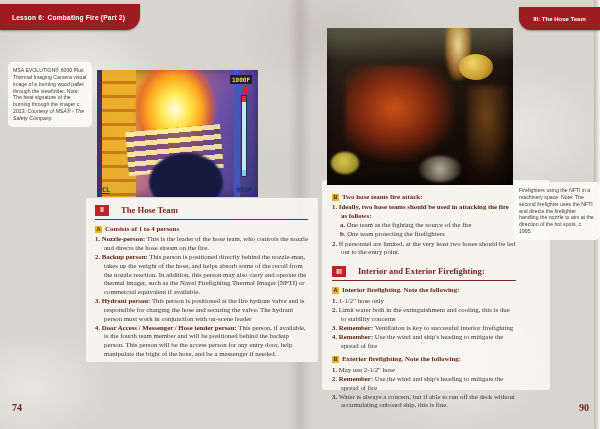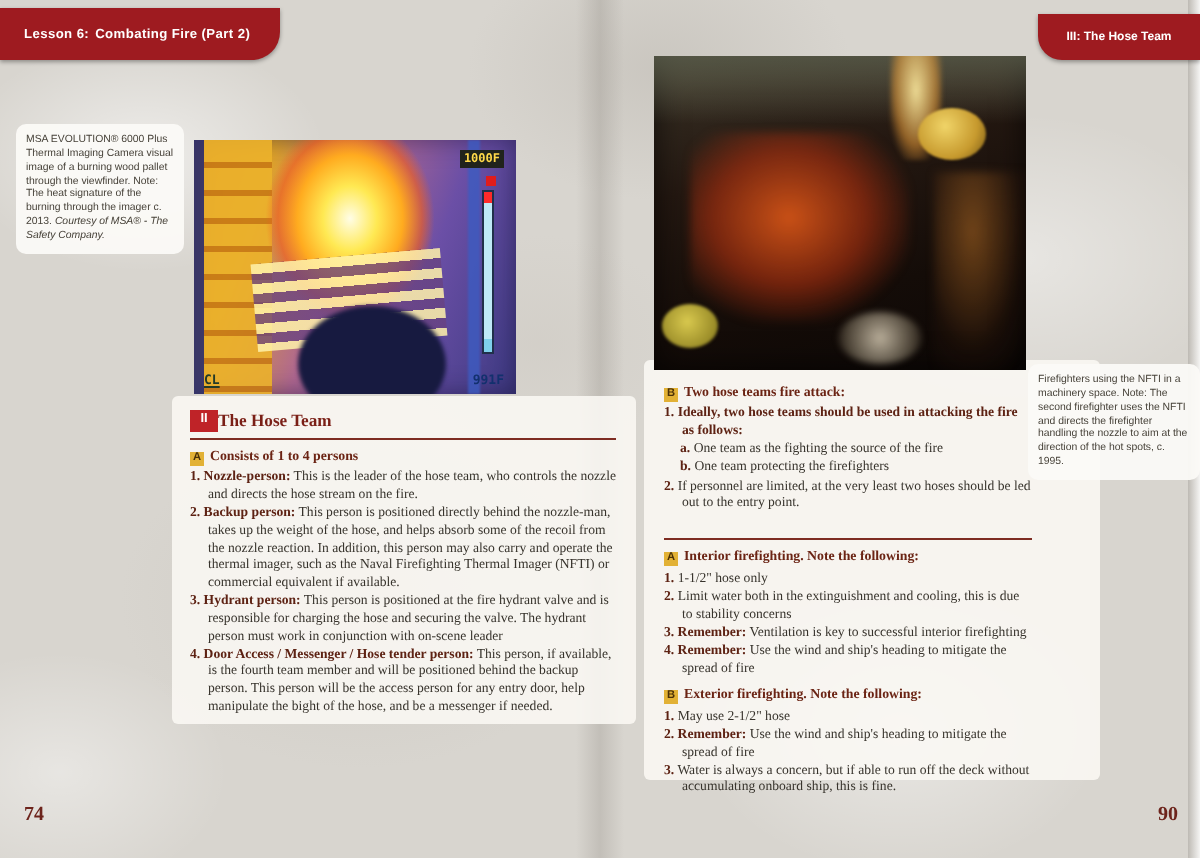--- a/index.html
+++ b/index.html
@@ -85,21 +85,21 @@
 
   
   .panel{position:absolute;background:rgba(250,248,244,.88);border-radius:3px;}
   .panel-left{left:86px;top:198px;width:232px;height:164px;}
   .panel-right{left:322px;top:180px;width:228px;height:210px;}
 
   
   .col{position:absolute;color:#37332c;font-size:6.8px;line-height:1.28;}
   .col-left{left:95px;top:205px;width:213px;}
   .col-right{left:332px;top:188px;width:184px;}
-  .sec-head{display:flex;align-items:center;gap:0;text-align:right;}
+  .sec-head{display:flex;align-items:center;gap:12px;text-align:right;}
   .numbox{background:#bf2328;color:#fff;font-family:"Liberation Sans", sans-serif;
     font-weight:bold;font-size:6.5px;min-width:12px;height:11px;display:inline-flex;
     align-items:center;justify-content:center;padding:0 1px;}
   .sec-title{font-weight:bold;font-size:8.6px;color:#7a1f16;}
   .rule{border-bottom:1.6px solid #7e2c22;margin:3px 0 5px 0;}
   .sub-head{display:flex;align-items:flex-start;gap:3px;margin:5px 0 1.5px 0;}
   .marker{background:#e2b135;color:#4a3006;font-family:"Liberation Sans", sans-serif;
     font-weight:bold;font-size:5.6px;min-width:7px;height:7.5px;display:inline-flex;
     align-items:center;justify-content:center;margin-top:.5px;}
   .sub-title{font-weight:bold;font-size:6.9px;color:#6b2414;}
@@ -209,20 +209,24 @@
       <span class="lead">b.</span>
       <span>One team protecting the firefighters</span>
     </div>
     <div class="item">
       <span class="lead">2.</span>
       <span>If personnel are limited, at the very least two hoses should be led out to the entry point.</span>
     </div>
 
     <div class="gap"></div>
 
+    <div class="sec-head">
+      <span class="numbox">III</span>
+      <span class="sec-title">Interior and Exterior Firefighting:</span>
+    </div>
     <div class="rule"></div>
 
     <div class="sub-head">
       <span class="marker">A</span>
       <span class="sub-title">Interior firefighting. Note the following:</span>
     </div>
     <div class="item">
       <span class="lead">1.</span>
       <span>1-1/2" hose only</span>
     </div>

